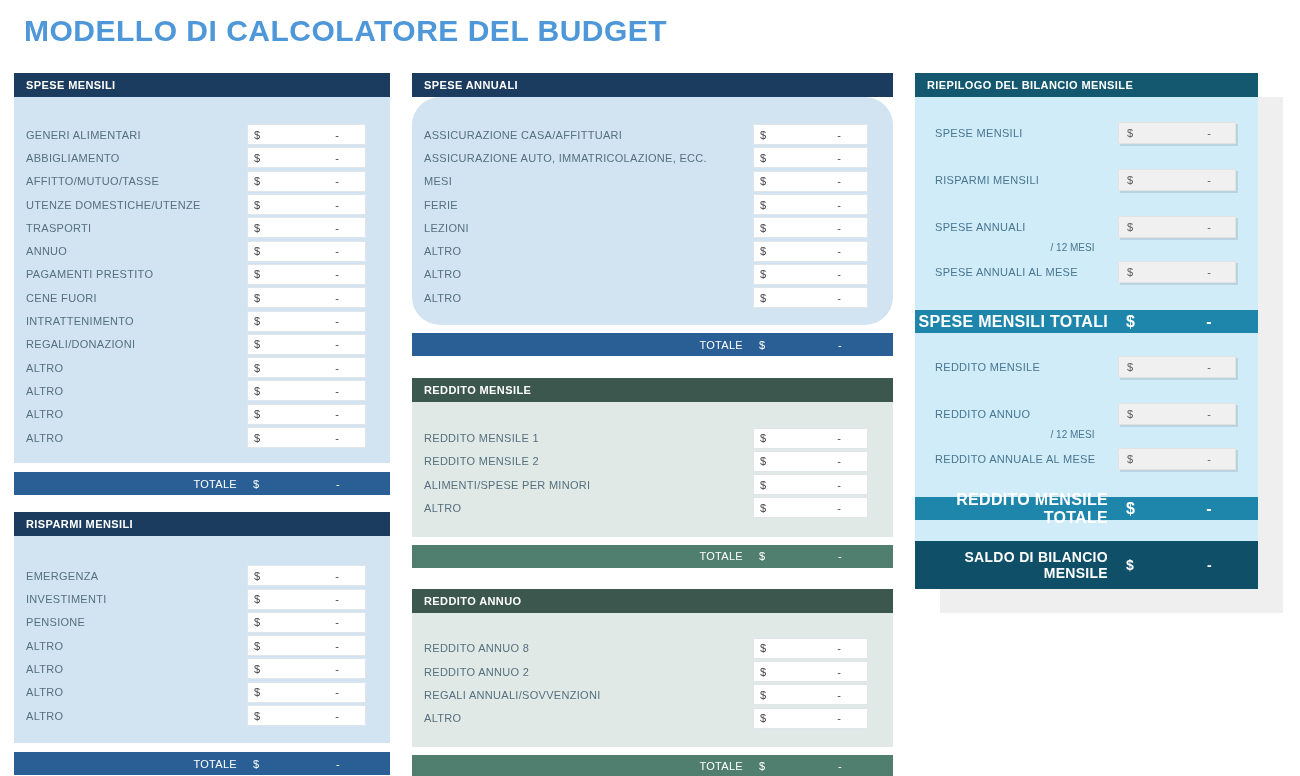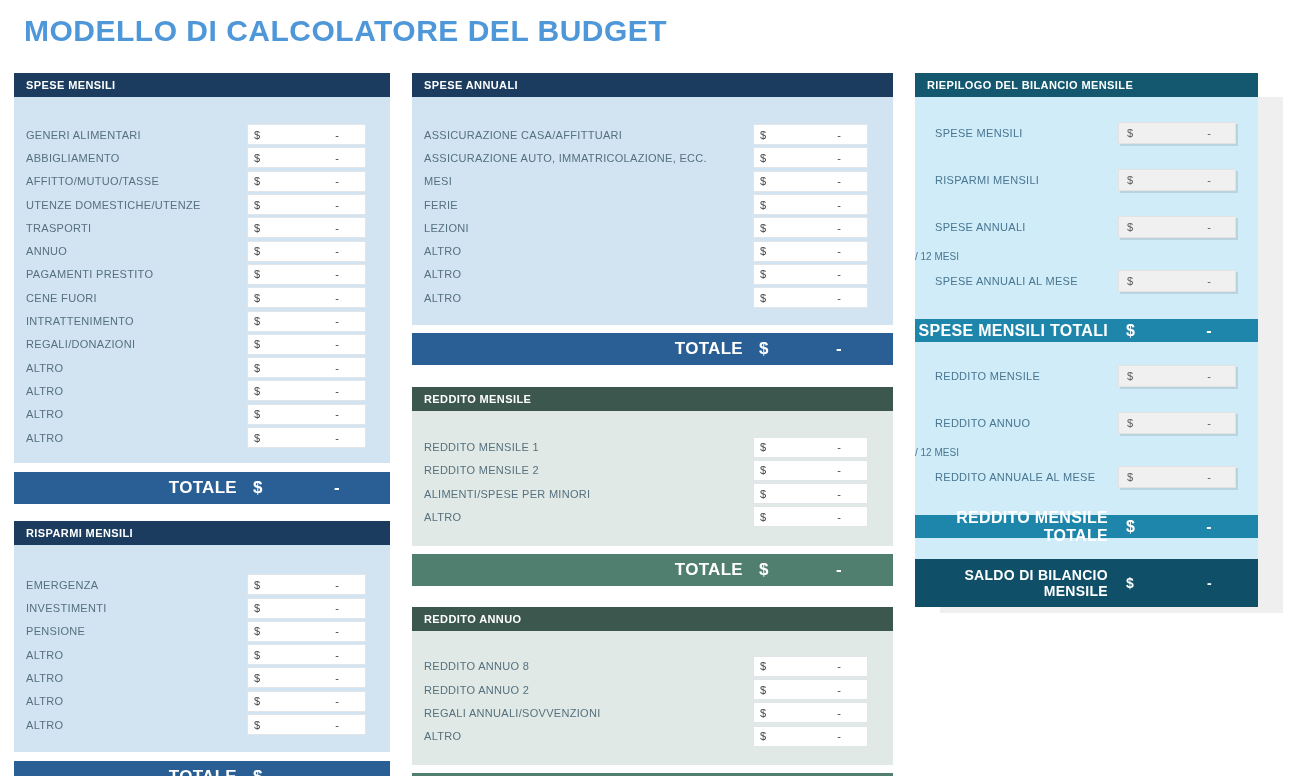--- a/index.html
+++ b/index.html
@@ -34,42 +34,42 @@
 
   .row { display:flex; align-items:center; height:23.3px; }
   .row-label { flex:1; padding-left:12px; font-size:11px; color:#55707F; letter-spacing:0.3px;
                white-space:nowrap; overflow:hidden; }
   .cell { height:21px; background:#fff; border:1px solid #E0E5E9;
           display:flex; align-items:center; justify-content:space-between;
           padding:0 26px 0 6px; font-size:11px; color:#454545; }
   .col-left .cell { width:119px; margin-right:24px; }
   .col-mid  .cell { width:115px; margin-right:25px; }
 
-  .total-bar { height:32px; margin-top:9px; display:flex; align-items:center;
-               color:#fff; font-size:17px; font-weight:bold; letter-spacing:0.3px; }
+  .total-bar { height:23px; margin-top:9px; display:flex; align-items:center;
+               color:#fff; font-size:11px; font-weight:normal; letter-spacing:0.3px; }
   .blue  .total-bar { background:#2A5F95; }
   .green .total-bar { background:#507F6F; }
   .tlabel { flex:1; text-align:right; padding-right:10px; }
   .bar-cell { display:flex; justify-content:space-between; padding:0 26px 0 6px; }
   .col-left .bar-cell { width:119px; margin-right:24px; }
   .col-mid  .bar-cell { width:115px; margin-right:25px; }
 
   .panel + .panel { margin-top:17px; }
   .col-mid .panel + .panel { margin-top:22px; }
 
   
   .srow { margin-bottom:25px; }
   .srow-main { display:flex; align-items:center; }
   .slabel { flex:1; padding-left:20px; font-size:11px; color:#497691; letter-spacing:0.3px;
             white-space:nowrap; }
   .sbox { width:118px; height:22px; margin-right:22px; background:#F0F0F0;
           border:1px solid #E2E2E2; box-shadow:2px 2px 0 rgba(0,0,0,0.10);
           display:flex; align-items:center; justify-content:space-between;
           padding:0 24px 0 8px; font-size:11px; color:#5a5a5a; }
-  .srow-note { margin-top:13px; height:14px; text-align:left; padding-right:28px;
+  .srow-note { margin-top:4px; height:14px; text-align:center; padding-right:28px;
                font-size:10px; color:#497691; }
   .srow-note:empty { display:none; }
   .srow:has(.srow-note:not(:empty)) { margin-bottom:5px; }
   .srow-last { margin-bottom:27px; }
 
   .sum-bar { height:23px; display:flex; align-items:center; background:#1E86AA;
              color:#fff; font-size:16px; font-weight:bold; letter-spacing:0.3px; }
   .sum-bar .bar-cell, .saldo-bar .bar-cell { width:118px; margin-right:22px; padding:0 24px 0 8px; }
   .sum-gap1 { height:23px; }  
   .sum-gap2 { height:21px; }
@@ -277,21 +277,21 @@
           <span>-</span>
         </div>
       </div>
     </div>
   </div>
 
   <div class="col col-mid">
 
     <div class="panel blue">
       <div class="panel-header">SPESE ANNUALI</div>
-      <div class="panel-body" style="padding-bottom:16px;">
+      <div class="panel-body" style="padding-bottom:16px;border-radius:28px;">
 
           <div class="row">
             <span class="row-label">ASSICURAZIONE CASA/AFFITTUARI</span>
             <div class="cell">
               <span>$</span>
               <span>-</span>
             </div>
           </div>
 
           <div class="row">

